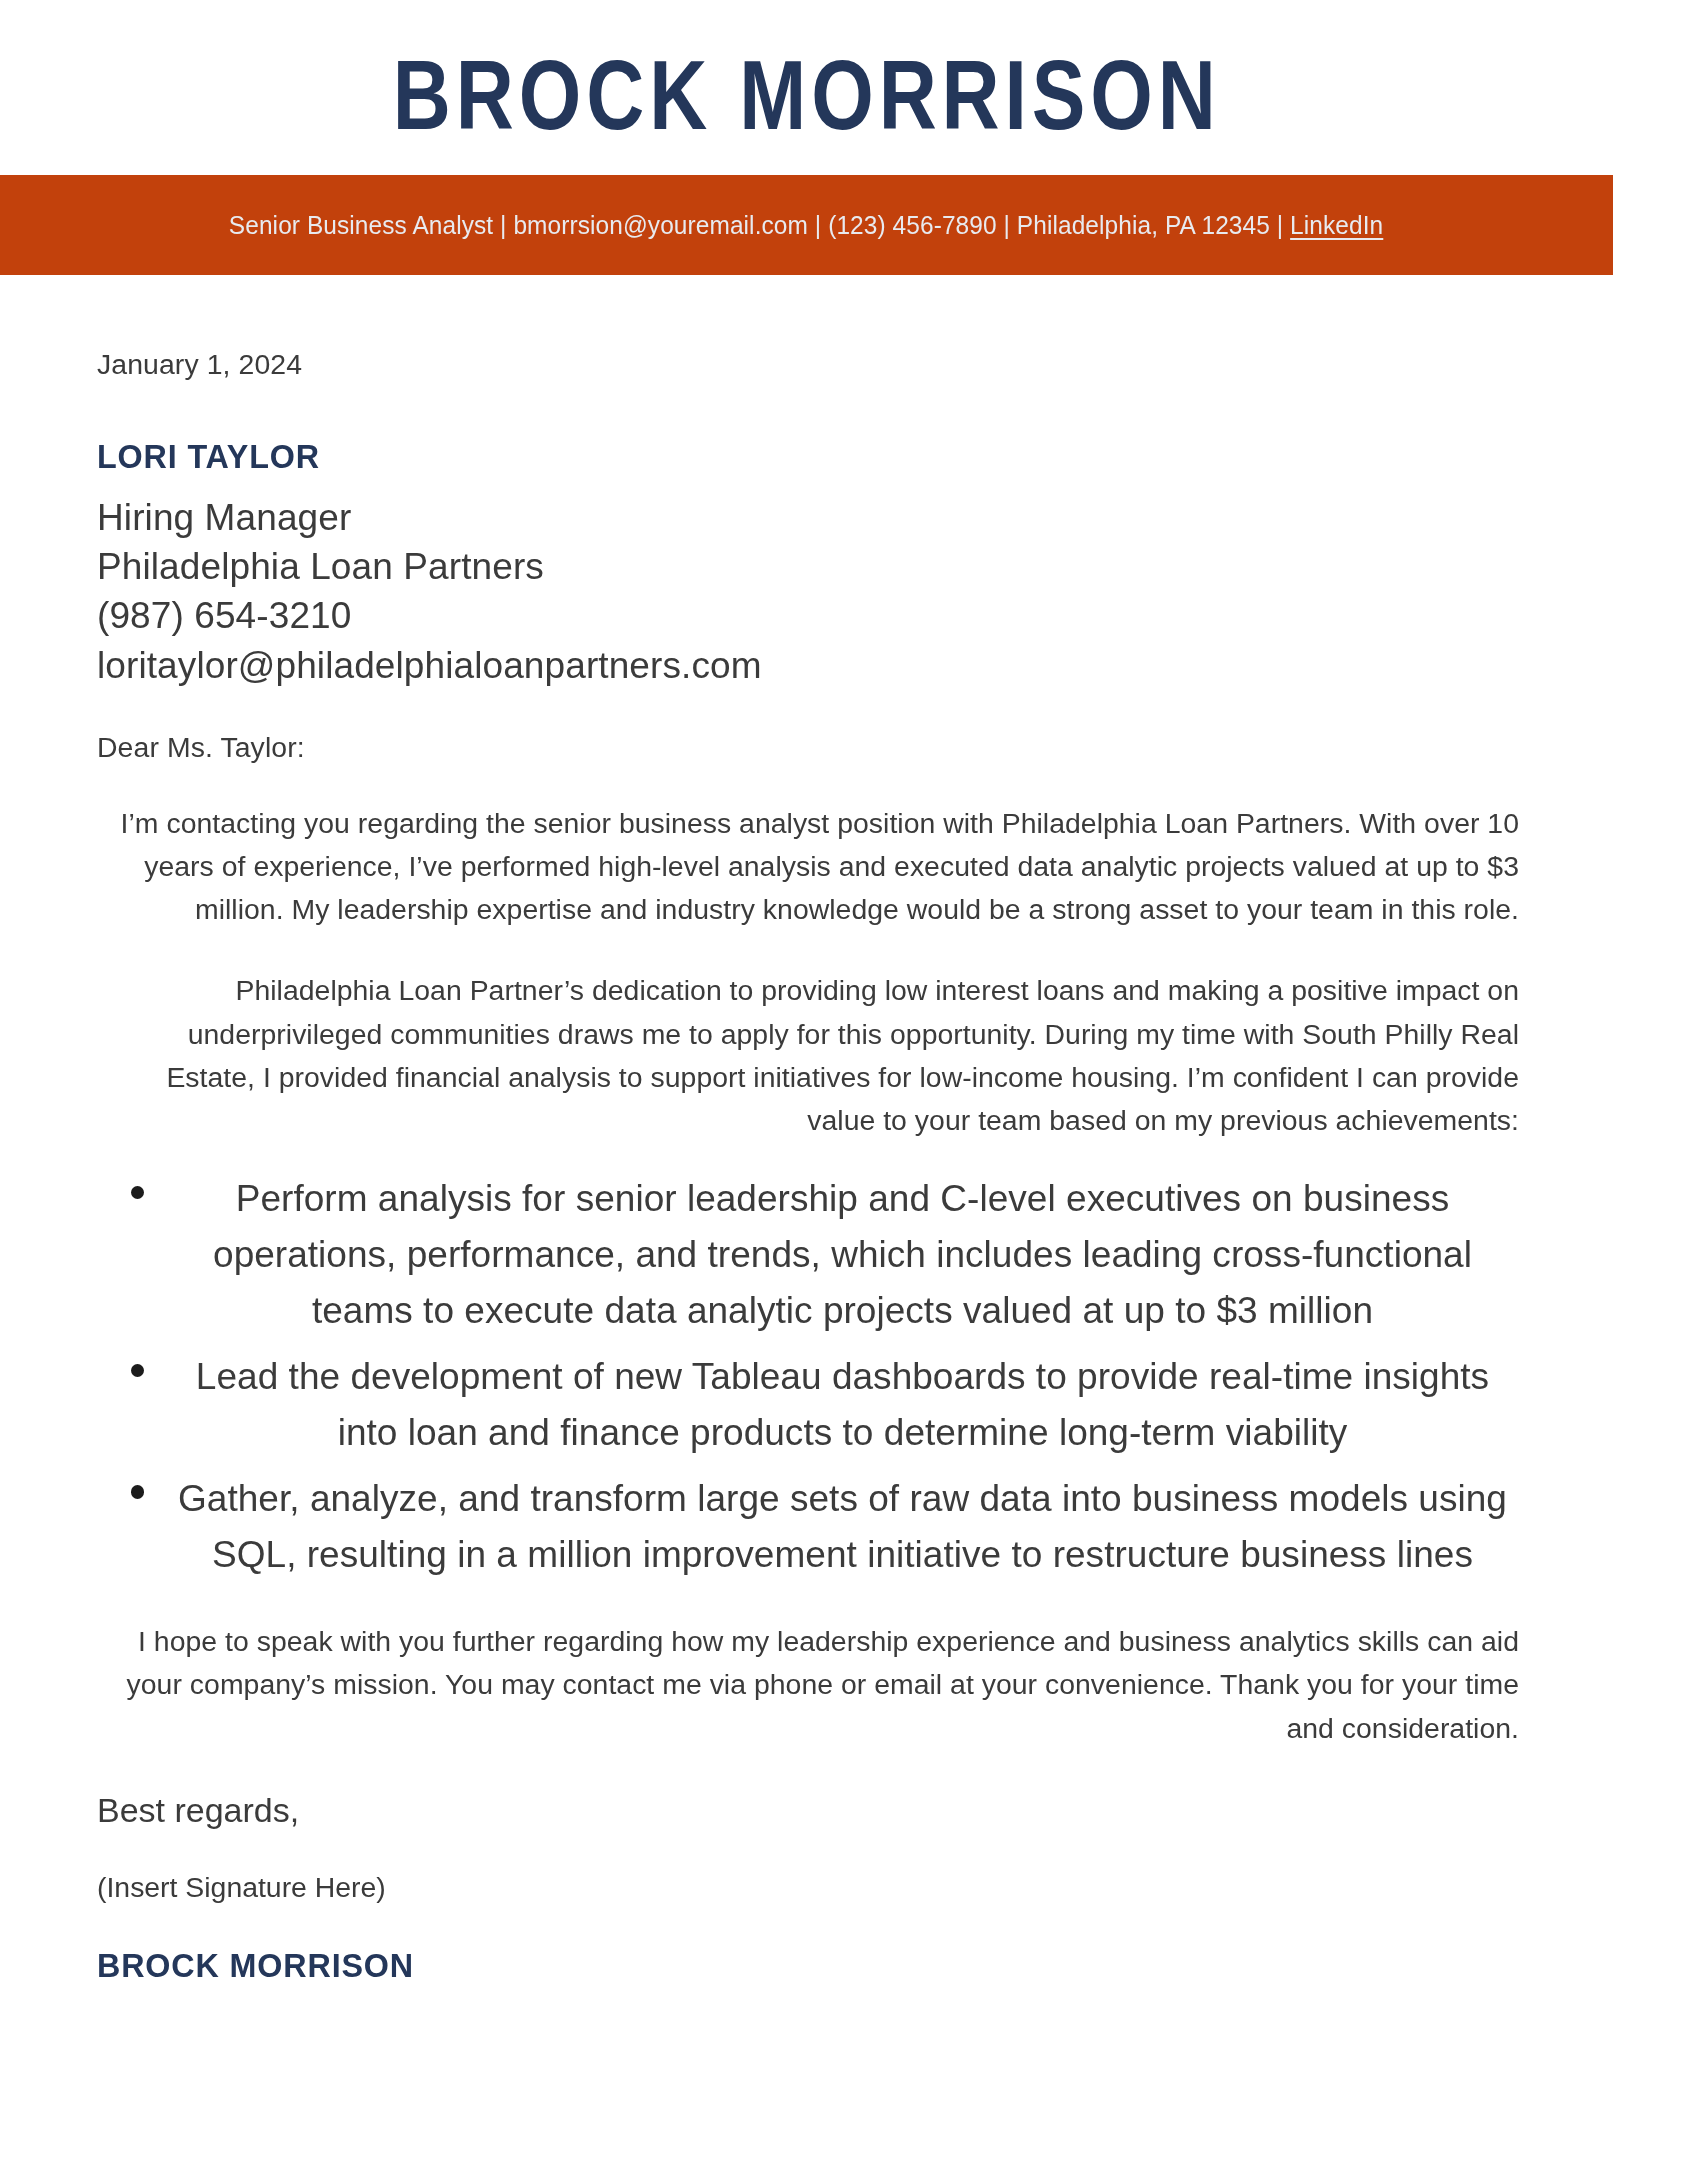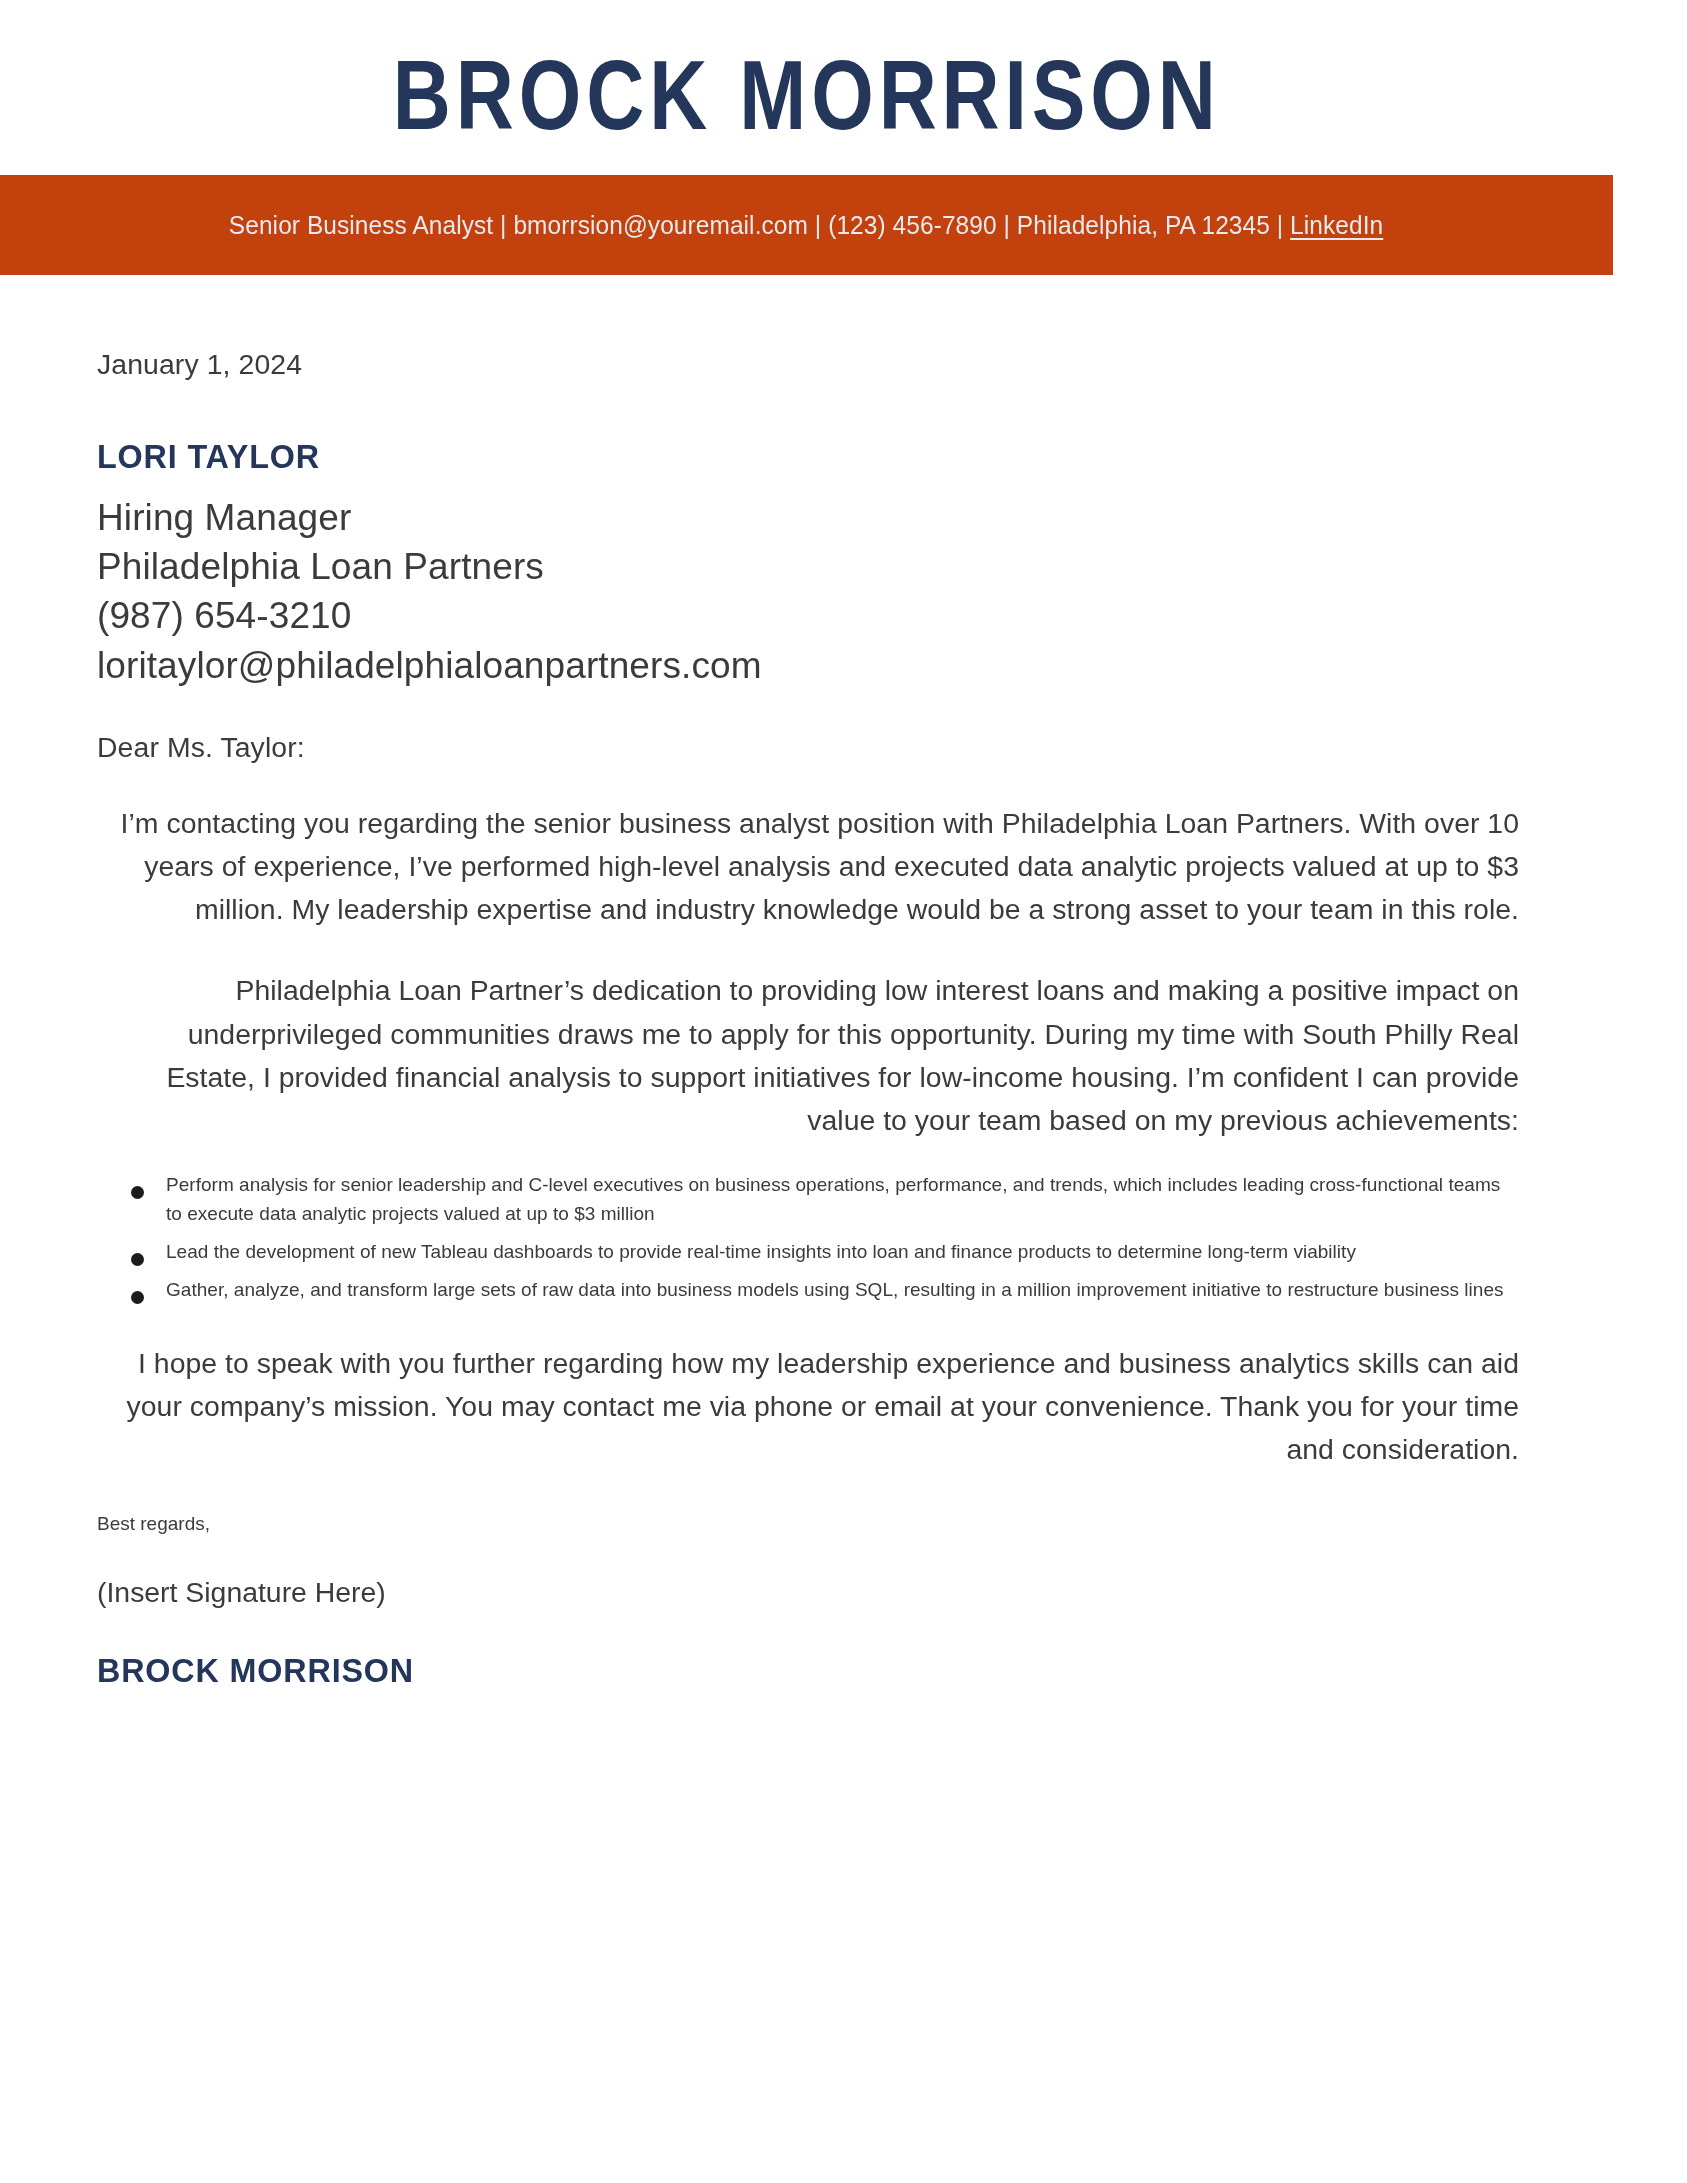--- a/index.html
+++ b/index.html
@@ -120,42 +120,43 @@
 
   .bullets {
     margin: 29px 0 0 0;
     padding: 0;
     list-style: none;
   }
   .bullets li {
     position: relative;
     padding-left: 69px;
     margin-bottom: 9.3px;
-    font-size: 19px;
+    font-size: 37px;
     line-height: 1.52;
     color: #3b3b3b;
     letter-spacing: 0.03px;
+    text-align: center;
   }
   .bullets li .dot {
     position: absolute;
     left: 34px;
     top: 14.6px;
     width: 13.2px;
     height: 13.2px;
     border-radius: 50%;
     background: #1c1c1c;
   }
 
   .closing-para {
     margin-top: 37px;
   }
 
   .signoff {
     margin-top: 41px;
-    font-size: 19px;
+    font-size: 34px;
     color: #3b3b3b;
   }
 
   .signature-placeholder {
     margin-top: 41px;
     font-size: 28.4px;
     color: #3b3b3b;
   }
 
   .closing-name {

